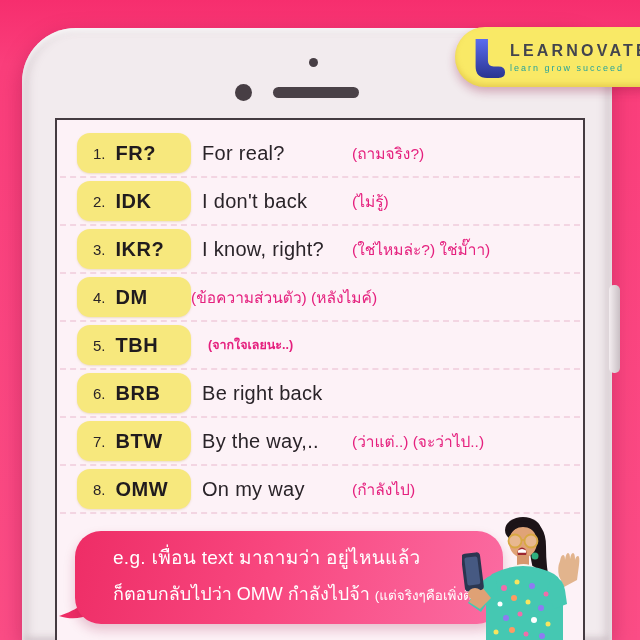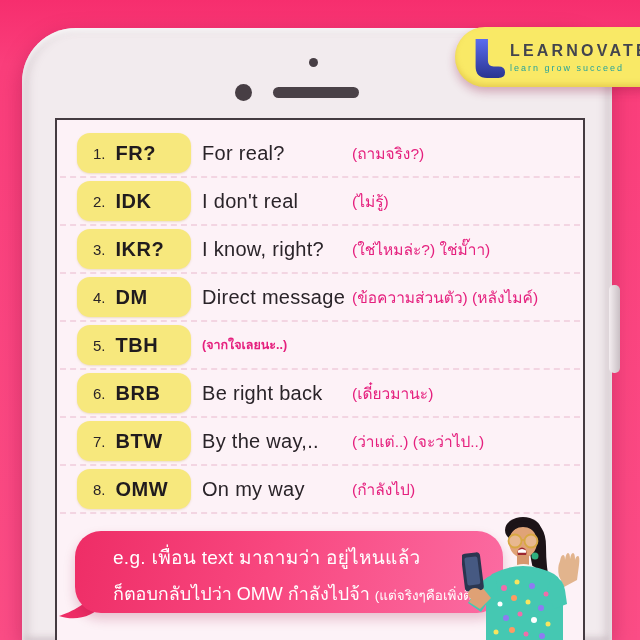--- a/index.html
+++ b/index.html
@@ -40,24 +40,24 @@
   }
   .pill{
     width:114px; height:40px; flex:0 0 114px; background:#f7e87d; border-radius:13px;
     margin-left:17px; display:flex; align-items:center; padding-left:16px;
     box-sizing:border-box; gap:10px; box-shadow:0 1px 2px rgba(190,150,60,.25);
   }
   .num{font-size:15px; color:#2a2428;}
   .abbr{font-size:20px; font-weight:700; color:#201b1e; letter-spacing:.5px;}
   .eng{margin-left:11px; width:150px; flex:0 0 150px; font-size:20px; color:#2a2429; letter-spacing:.3px;}
   .thai{color:#e5207e; font-size:15.5px; font-weight:400; white-space:nowrap;}
-  .thai-small{color:#e5207e; font-size:12.5px; font-weight:700; margin-left:11px; white-space:nowrap;}
+  .thai-small{color:#e5207e; font-size:12.5px; font-weight:700; margin-left:17px; white-space:nowrap;}
   
   .bubble{
-    position:absolute; left:18px; top:411px; width:428px; height:82px;
+    position:absolute; left:18px; top:411px; width:428px; height:93px;
     border-radius:26px; box-sizing:border-box; padding:11px 0 0 38px;
     background:linear-gradient(105deg,#ee2d66 0%,#f8477f 45%,#fb6ca2 100%);
     box-shadow:0 6px 12px rgba(150,15,60,.22); color:#fff; z-index:1;
   }
   .bubble-line1{font-size:19px; letter-spacing:.3px;}
   .bubble-line2{font-size:18px; margin-top:7px;}
   .bubble-note{font-size:13.5px;}
   .bubble-tail{position:absolute; left:0px; top:460px; z-index:1;}
   .woman{position:absolute; left:405px; top:390px; z-index:2;}
   
@@ -92,57 +92,55 @@
         </div>
         <span class="eng">For real?</span>
         <span class="thai">(ถามจริง?)</span>
       </div>
 
       <div class="row">
         <div class="pill">
           <span class="num">2.</span>
           <span class="abbr">IDK</span>
         </div>
-        <span class="eng">I don't real</span>
+        <span class="eng">I don't back</span>
         <span class="thai">(ไม่รู้)</span>
       </div>
 
       <div class="row">
         <div class="pill">
           <span class="num">3.</span>
           <span class="abbr">IKR?</span>
         </div>
         <span class="eng">I know, right?</span>
         <span class="thai">(ใช่ไหมล่ะ?) ใช่มั๊าา)</span>
       </div>
 
       <div class="row">
         <div class="pill">
           <span class="num">4.</span>
           <span class="abbr">DM</span>
         </div>
-        <span class="eng">Direct message</span>
         <span class="thai">(ข้อความส่วนตัว) (หลังไมค์)</span>
       </div>
 
       <div class="row">
         <div class="pill">
           <span class="num">5.</span>
           <span class="abbr">TBH</span>
         </div>
         <span class="thai-small">(จากใจเลยนะ..)</span>
       </div>
 
       <div class="row">
         <div class="pill">
           <span class="num">6.</span>
           <span class="abbr">BRB</span>
         </div>
         <span class="eng">Be right back</span>
-        <span class="thai">(เดี๋ยวมานะ)</span>
       </div>
 
       <div class="row">
         <div class="pill">
           <span class="num">7.</span>
           <span class="abbr">BTW</span>
         </div>
         <span class="eng">By the way,..</span>
         <span class="thai">(ว่าแต่..) (จะว่าไป..)</span>
       </div>

